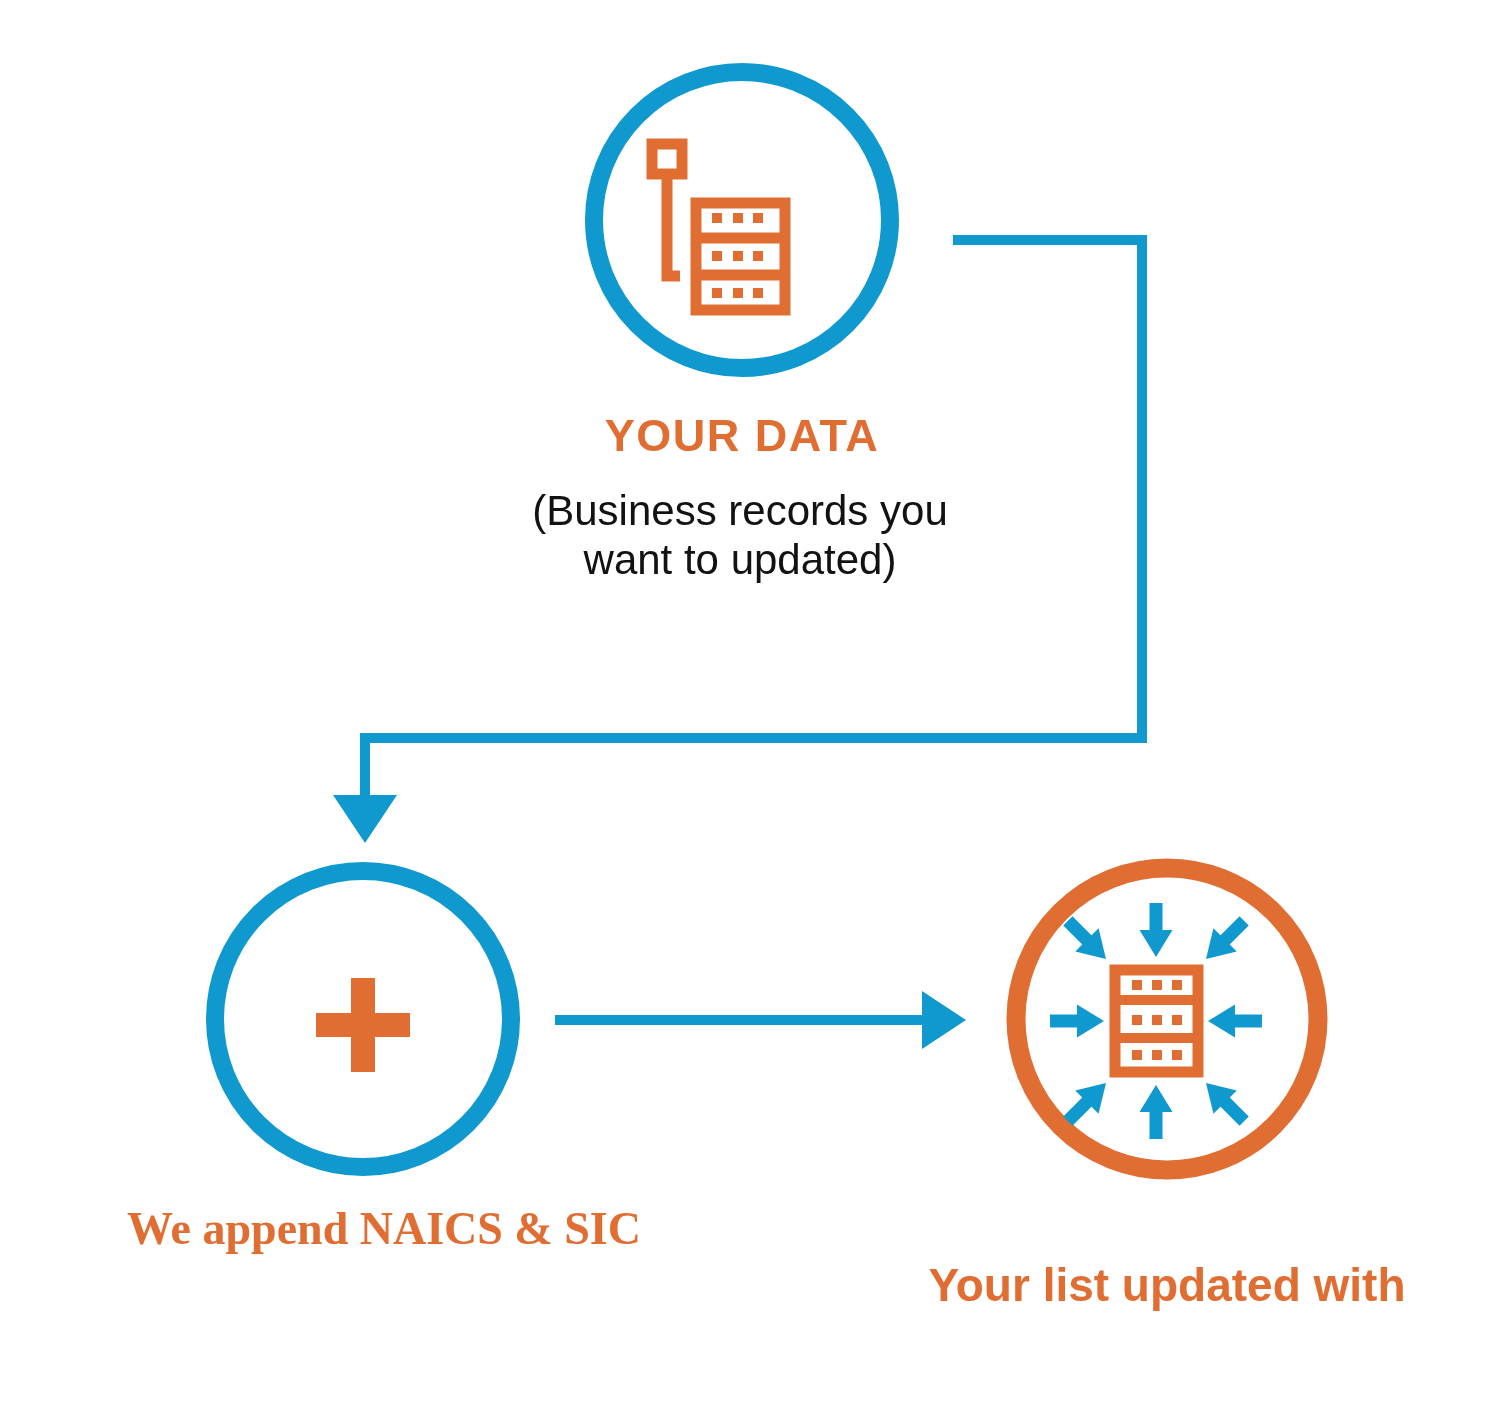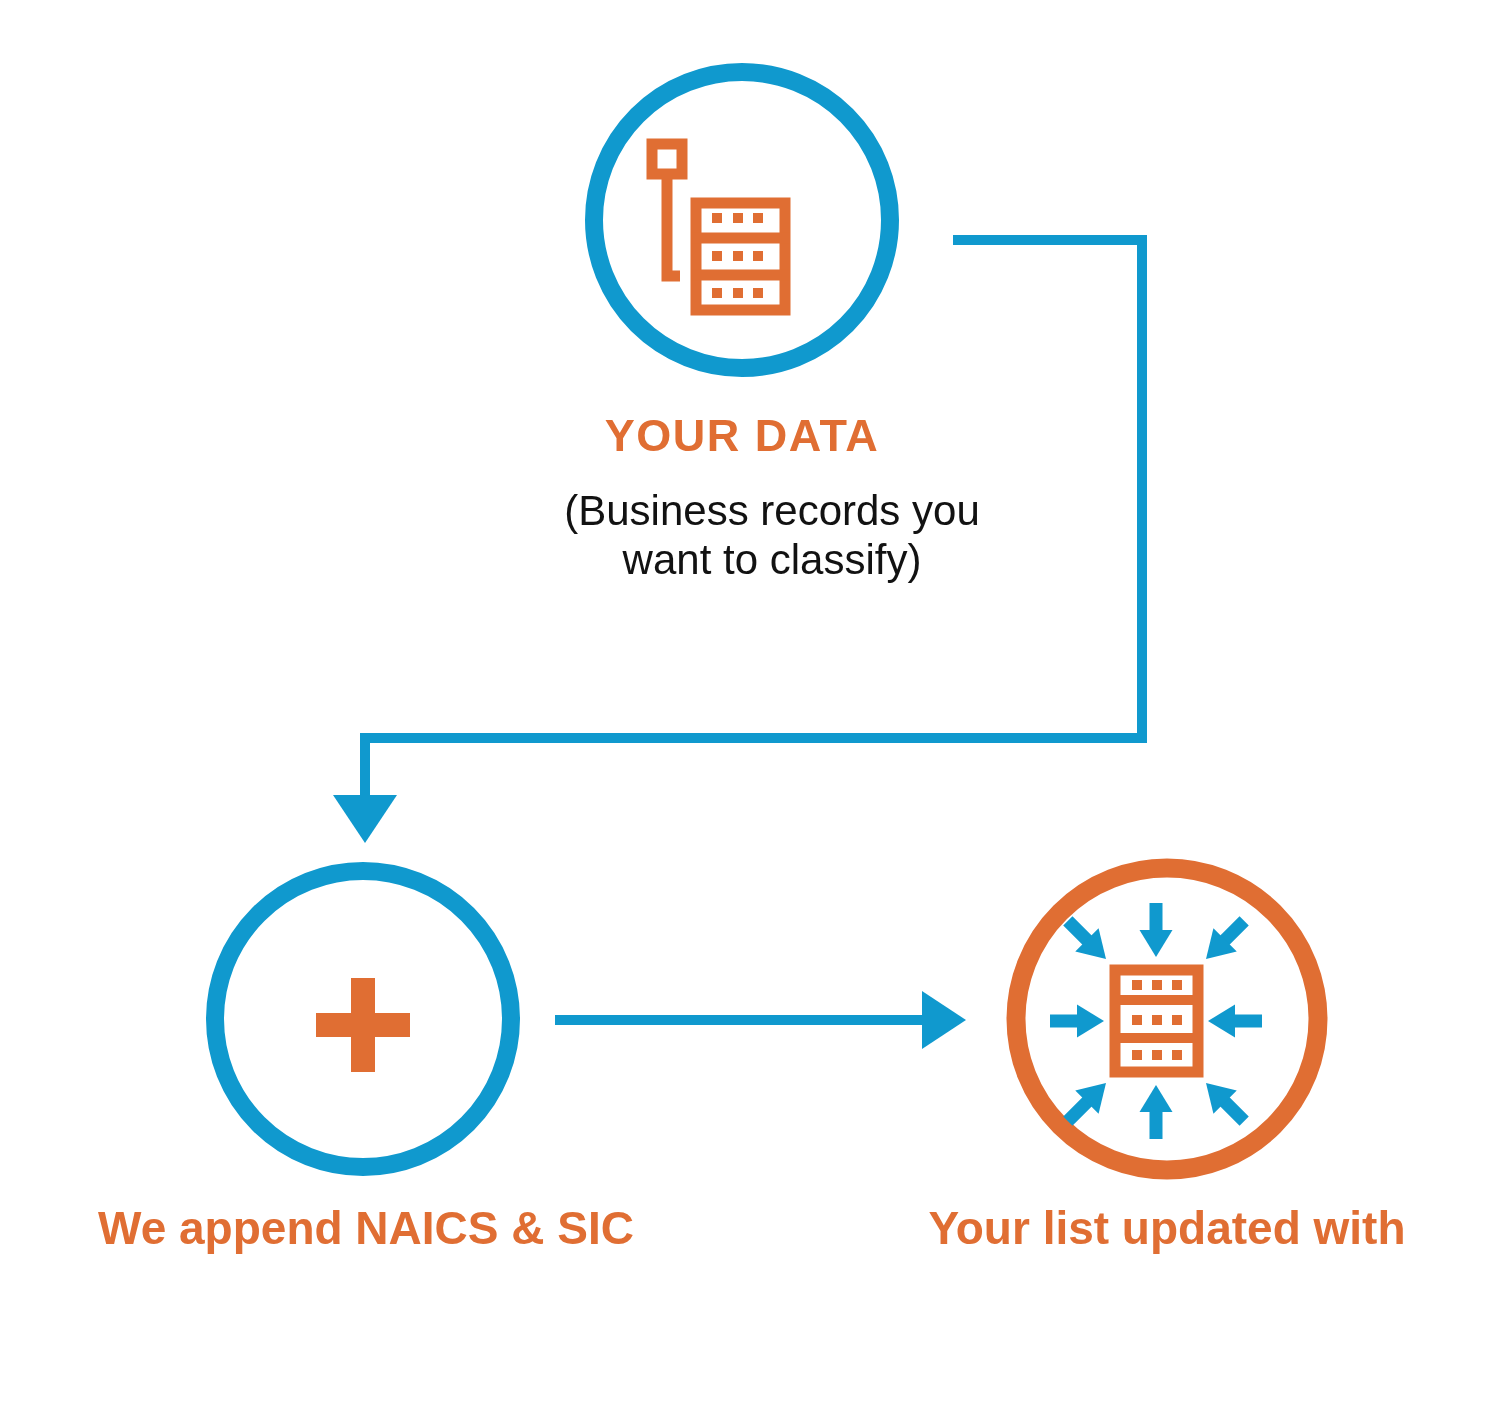--- a/index.html
+++ b/index.html
@@ -127,26 +127,26 @@
         <use href="#in-arrow" transform="translate(1106,959) rotate(-45)"></use>
         <use href="#in-arrow" transform="translate(1206,959) rotate(45)"></use>
         <use href="#in-arrow" transform="translate(1106,1083) rotate(-135)"></use>
         <use href="#in-arrow" transform="translate(1206,1083) rotate(135)"></use>
       </g>
     </g>
   </svg>
 
   <div class="txt node-title" style="left:742px;top:410px;">YOUR DATA</div>
 
-  <div class="txt subtitle" style="left:740px;top:486px;margin-left:32px;">
+  <div class="txt subtitle" style="left:740px;top:486px;">
     <div>(Business records you</div>
-    <div>want to classify)</div>
+    <div>want to updated)</div>
   </div>
 
-  <div class="txt caption" style="left:366px;top:1200px;">
+  <div class="txt caption" style="left:384px;top:1200px;font-family:Liberation Serif, serif;">
     <div>We append NAICS &amp; SIC</div>
   </div>
 
-  <div class="txt caption" style="left:1167px;top:1200px;">
+  <div class="txt caption" style="left:1167px;top:1257px;">
     <div>Your list updated with</div>
   </div>
 
 </div>
 
 </body></html>

